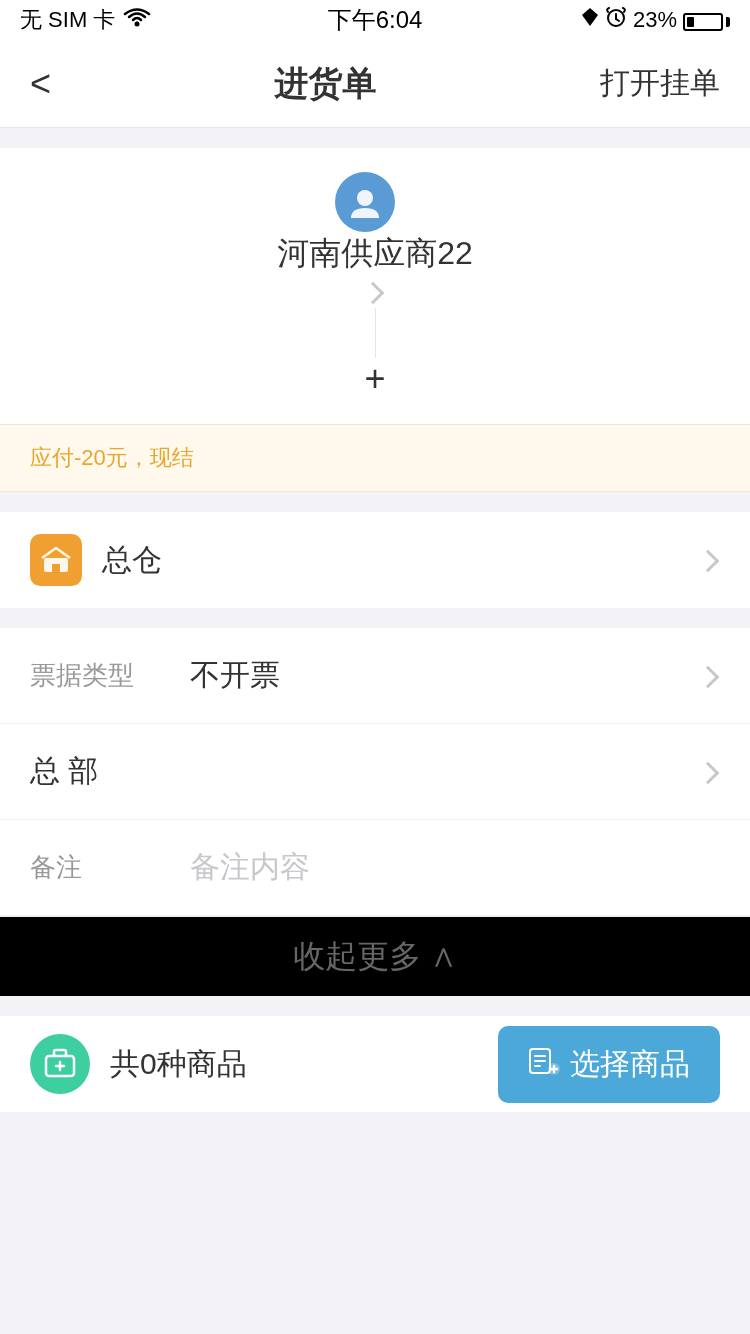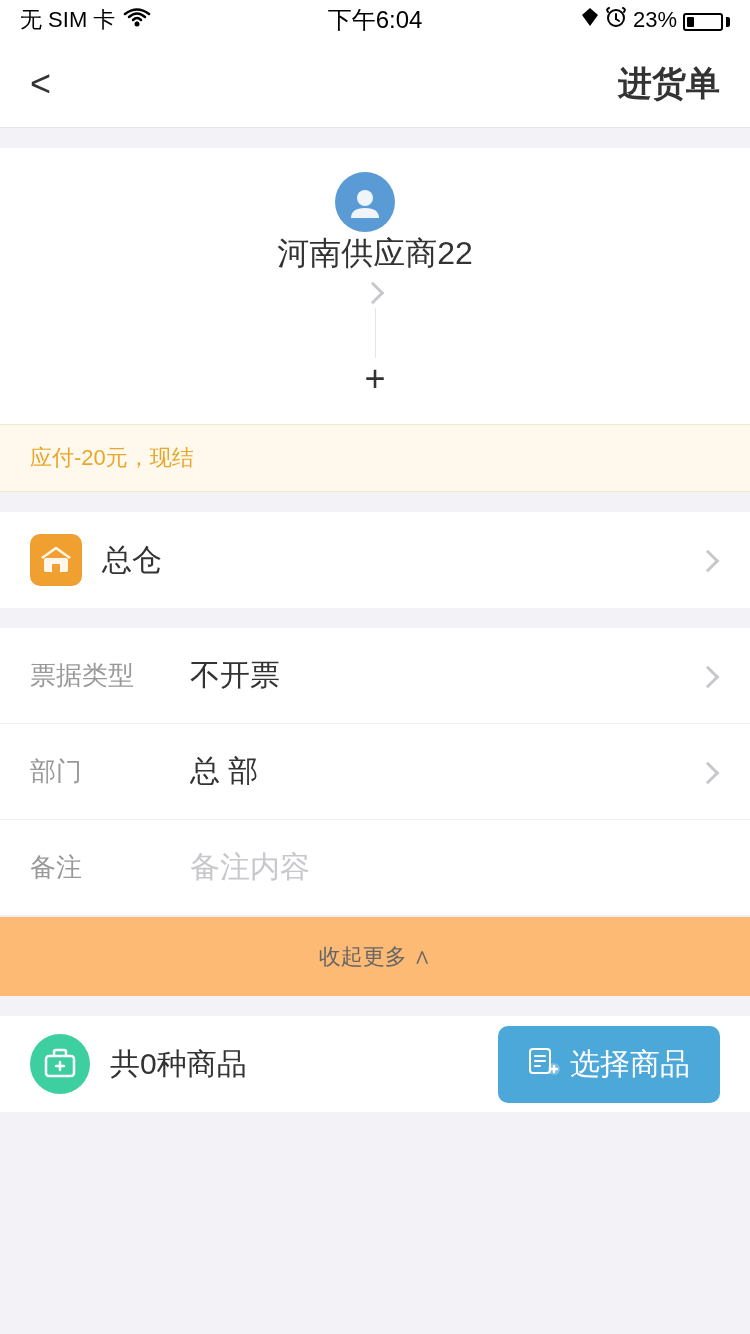--- a/index.html
+++ b/index.html
@@ -196,26 +196,26 @@
       height: 96px;
     }
     .warehouse-label {
       flex: 1;
       font-size: 30px;
       color: #333;
     }
 
     
     .collapse-bar {
-      background: #fdba74;
+      background: #000000;
       display: flex;
       align-items: center;
       justify-content: center;
       height: 80px;
-      font-size: 22px;
+      font-size: 32px;
       color: #666;
       border-top: 1px solid #f0f0f0;
       cursor: pointer;
     }
 
     
     .bottom-bar {
       background: #fff;
       display: flex;
       align-items: center;
@@ -337,20 +337,21 @@
         </div>
         <div class="battery-cap"></div>
       </div>
     </span>
   </div>
 </div>
 
 <div class="nav-bar">
   <span class="nav-back">&lt;</span>
   <span class="nav-title">进货单</span>
+  <span class="nav-right">打开挂单</span>
 </div>
 
 <div class="section-gap"></div>
 
 <div class="card-section">
   <div class="supplier-row">
     <div class="supplier-avatar">
       <svg viewBox="0 0 36 36" fill="none">
         <circle cx="18" cy="14" r="8" fill="#fff" opacity="0.9"></circle>
         <path d="M4 34 Q4 24 18 24 Q32 24 32 34" fill="#fff" opacity="0.9"></path>
@@ -390,21 +391,20 @@
 
   <div class="row-item">
     <span class="row-label">票据类型</span>
     <span class="row-value">不开票</span>
     <span class="row-chevron">
       <span class="chevron"></span>
     </span>
   </div>
 
   <div class="row-item">
-    <span class="row-label">部门</span>
     <span class="row-value">总 部</span>
     <span class="row-chevron">
       <span class="chevron"></span>
     </span>
   </div>
 
 
   <div class="row-item">
     <span class="row-label">备注</span>
     <span class="row-value row-placeholder">备注内容</span>

